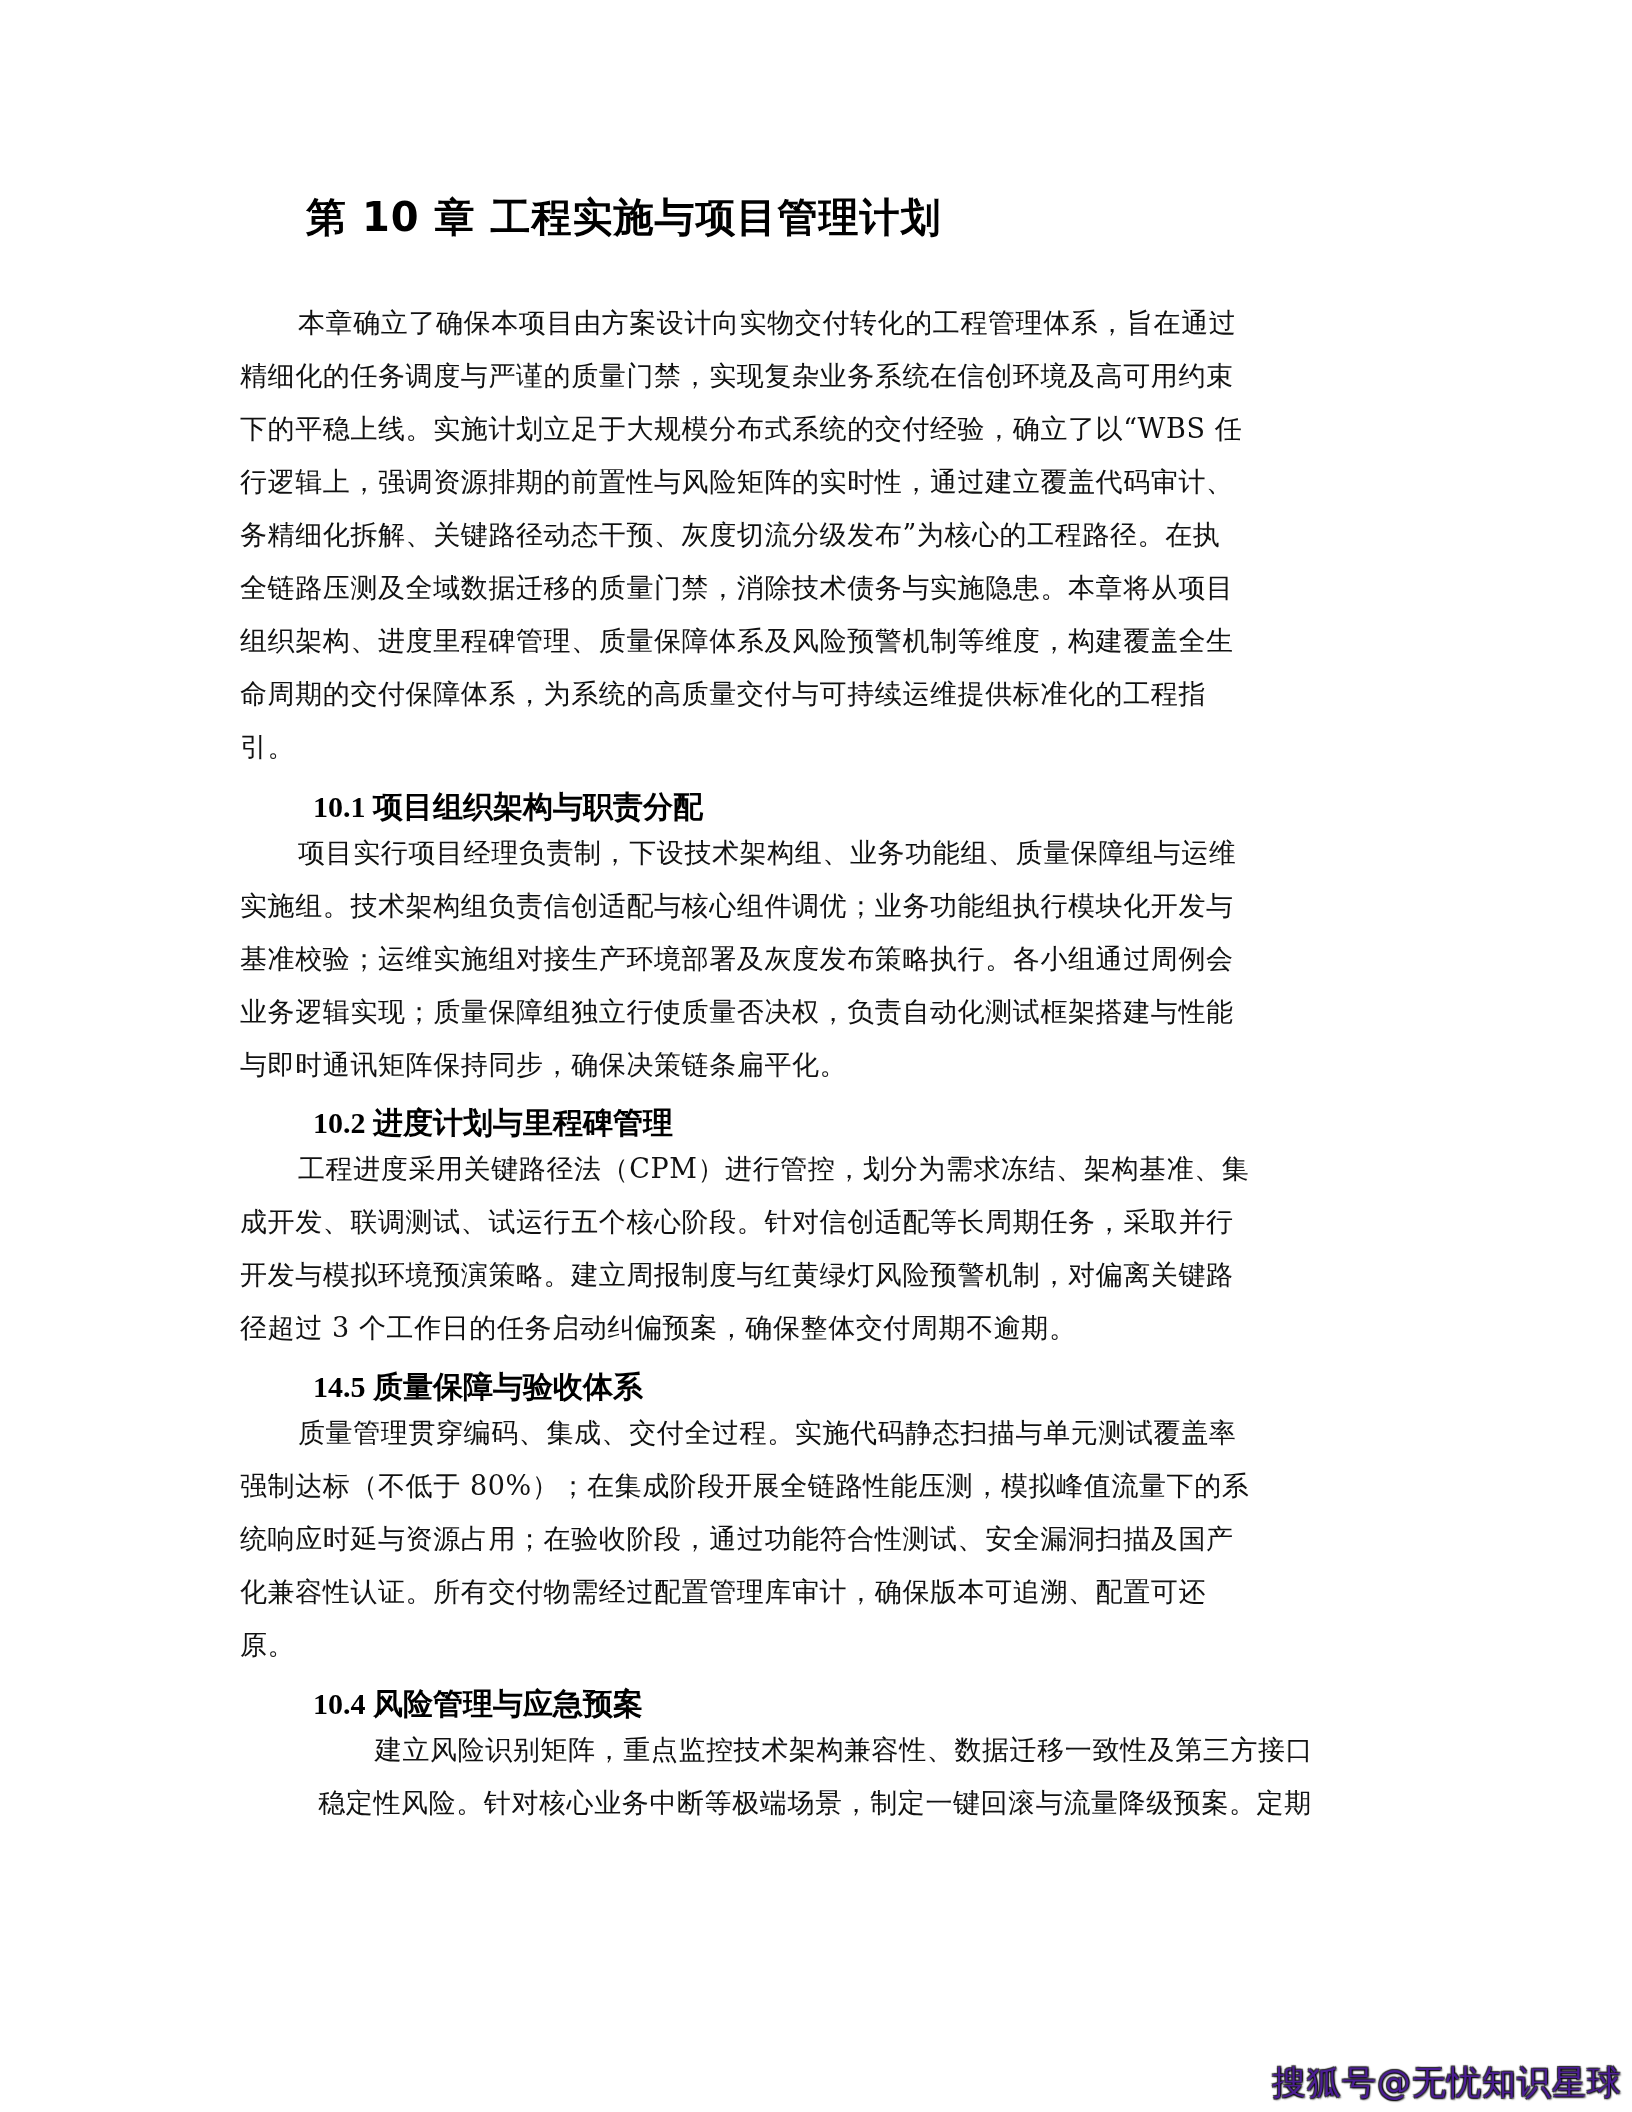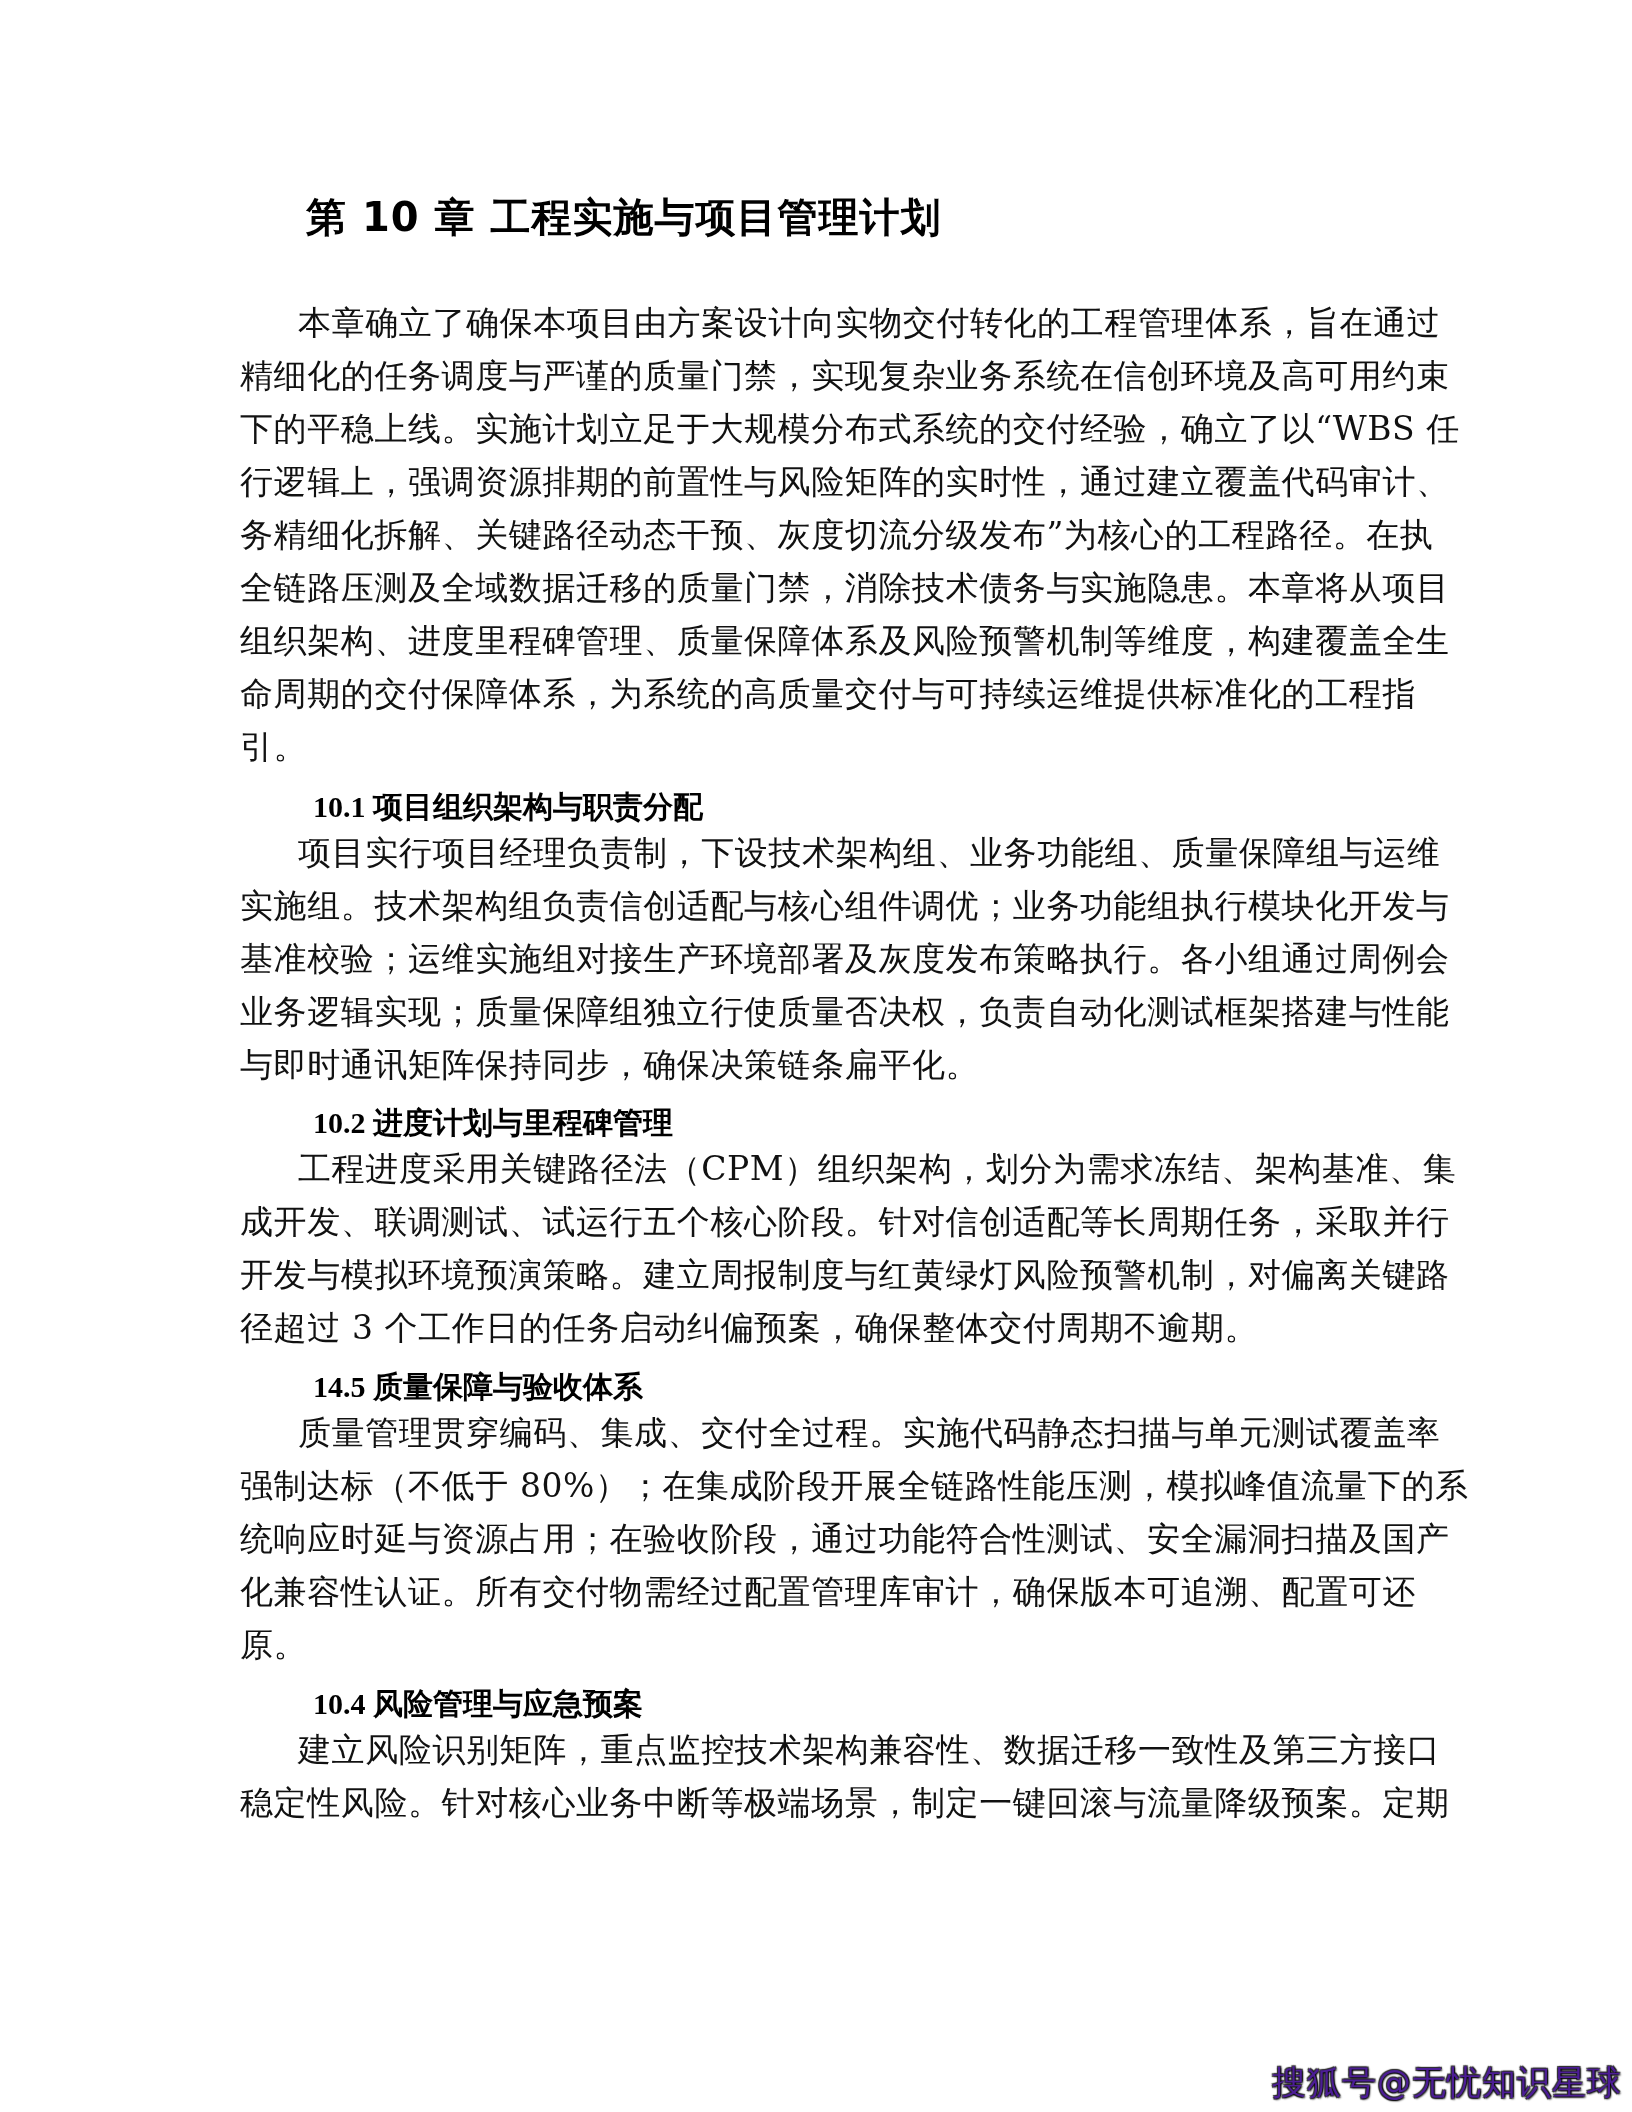--- a/index.html
+++ b/index.html
@@ -36,21 +36,21 @@
       color: #000;
     }
     .body-block {
       position: absolute;
       left: 240px;
       width: 1150px;
     }
     .line {
       height: 53px;
       line-height: 53px;
-      font-size: 33px;
+      font-size: 27px;
       white-space: nowrap;
       letter-spacing: 0.6px;
     }
     .line.indent {
       padding-left: 58px;
     }
     .section-heading {
       position: absolute;
       left: 302px;
       font-family: "Liberation Serif", "DejaVu Serif", serif;
@@ -95,21 +95,21 @@
   <div class="body-block" style="top:826px;">
     <div class="line indent">项目实行项目经理负责制，下设技术架构组、业务功能组、质量保障组与运维</div>
     <div class="line">实施组。技术架构组负责信创适配与核心组件调优；业务功能组执行模块化开发与</div>
     <div class="line">基准校验；运维实施组对接生产环境部署及灰度发布策略执行。各小组通过周例会</div>
     <div class="line">业务逻辑实现；质量保障组独立行使质量否决权，负责自动化测试框架搭建与性能</div>
     <div class="line">与即时通讯矩阵保持同步，确保决策链条扁平化。</div>
   </div>
 
   <h2 class="section-heading" style="top:1092px;">10.2 进度计划与里程碑管理</h2>
   <div class="body-block" style="top:1142px;">
-    <div class="line indent">工程进度采用关键路径法（CPM）组织架构，划分为需求冻结、架构基准、集</div>
+    <div class="line indent">工程进度采用关键路径法（CPM）进行管控，划分为需求冻结、架构基准、集</div>
     <div class="line">成开发、联调测试、试运行五个核心阶段。针对信创适配等长周期任务，采取并行</div>
     <div class="line">开发与模拟环境预演策略。建立周报制度与红黄绿灯风险预警机制，对偏离关键路</div>
     <div class="line">径超过 3 个工作日的任务启动纠偏预案，确保整体交付周期不逾期。</div>
   </div>
 
   <h2 class="section-heading" style="top:1356px;">14.5 质量保障与验收体系</h2>
   <div class="body-block" style="top:1406px;">
     <div class="line indent">质量管理贯穿编码、集成、交付全过程。实施代码静态扫描与单元测试覆盖率</div>
     <div class="line">强制达标（不低于 80%）；在集成阶段开展全链路性能压测，模拟峰值流量下的系</div>
     <div class="line">统响应时延与资源占用；在验收阶段，通过功能符合性测试、安全漏洞扫描及国产</div>

